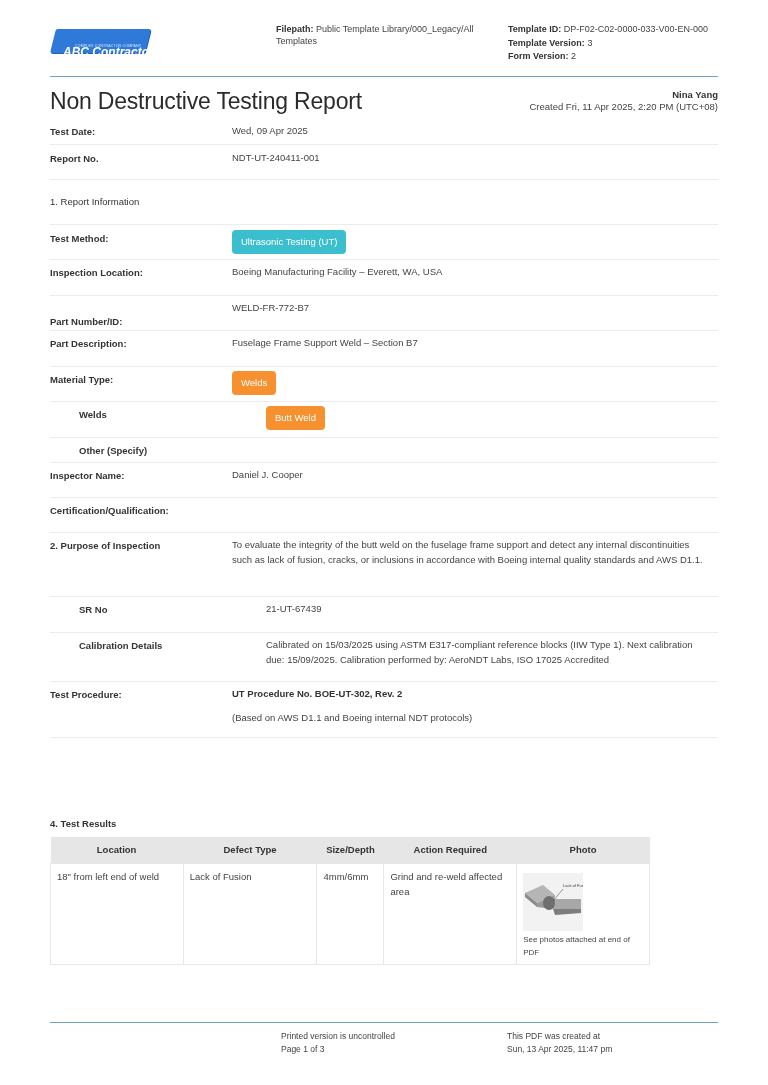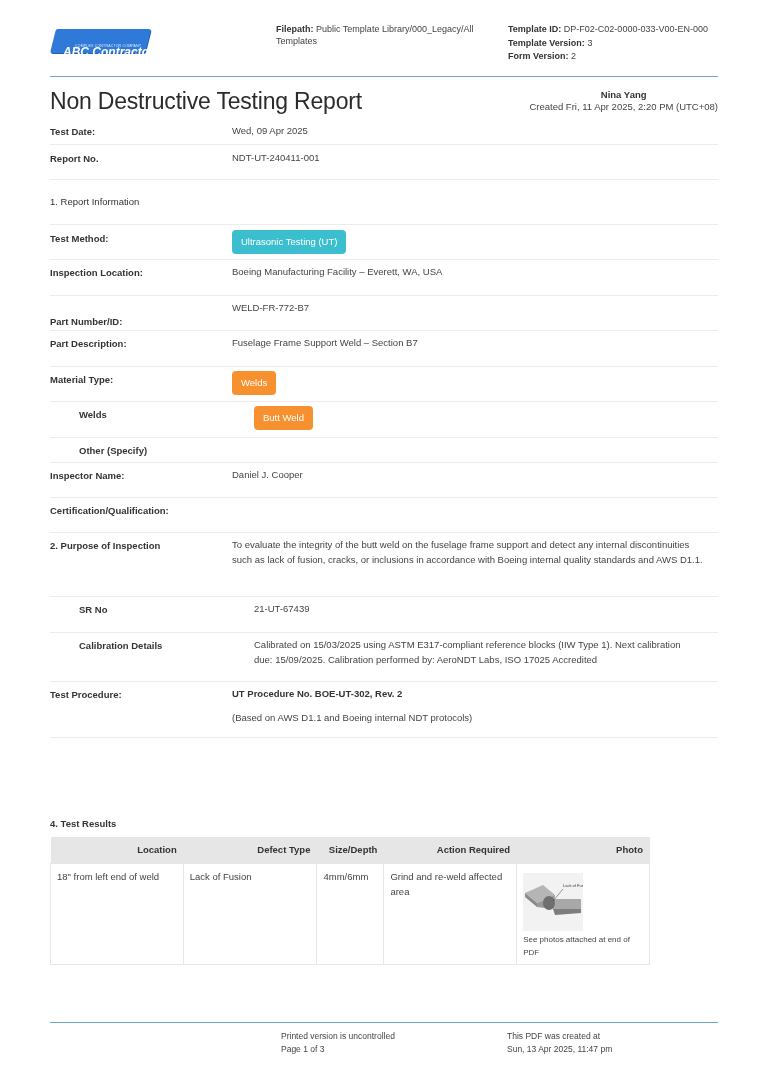--- a/index.html
+++ b/index.html
@@ -12,38 +12,38 @@
   .logo-title { position: absolute; left: 10px; top: 16px; font-size: 12px; font-weight: bold; font-style: italic; color: #fff; white-space: nowrap; }
   .logo-sub { position: absolute; left: 22px; top: 15px; font-size: 3.5px; color: #dde9fa; letter-spacing: 0.2px; white-space: nowrap; }
 
   .hdr-mid { position: absolute; left: 226px; top: 3px; width: 210px; font-size: 9px; line-height: 12px; color: #444; }
   .hdr-right { position: absolute; left: 458px; top: 3px; width: 230px; font-size: 9px; line-height: 13.5px; color: #444; }
   .hdr-b { font-weight: bold; color: #333; }
 
   .rule-top { position: absolute; top: 76px; left: 50px; width: 668px; height: 1px; background: #6aa3cf; }
 
   .title { position: absolute; left: 50px; top: 88px; font-size: 23px; color: #2b2b2b; font-weight: normal; letter-spacing: -0.2px; }
-  .author { position: absolute; right: 50px; top: 89px; text-align: center; font-size: 9.5px; line-height: 12px; color: #444; }
+  .author { position: absolute; right: 50px; top: 89px; text-align: right; font-size: 9.5px; line-height: 12px; color: #444; }
   .author .name { font-weight: bold; color: #333; }
 
   .rows { position: absolute; left: 50px; top: 118px; width: 668px; }
   .row { position: relative; border-bottom: 1px solid #ececec; font-size: 9.5px; }
   .row .lbl { position: absolute; left: 0; font-weight: bold; color: #333; }
   .row .lbl.indent { left: 29px; }
   .row .val { position: absolute; left: 182px; color: #444; line-height: 15px; }
-  .row .val.indent { left: 204px; }
+  .row .val.indent { left: 216px; }
   .section-plain { color: #444; font-weight: normal !important; }
 
   .badge { display: inline-block; color: #fff; font-size: 9.5px; padding: 6px 9px; border-radius: 4px; line-height: 12px; }
   .badge.teal { background: #3bbfcf; }
   .badge.orange { background: #f7912f; }
 
   .results-title { position: absolute; left: 50px; top: 818px; font-size: 9.5px; font-weight: bold; color: #333; }
   table { position: absolute; left: 50px; top: 837px; width: 600px; border-collapse: collapse; font-size: 9.5px; color: #444; }
-  th { background: #e6e6e6; text-align: right; font-weight: bold; color: #333; padding: 6px 6px; height: 26px; border-right: 1px solid #e6e6e6; }
+  th { background: #e6e6e6; text-align: center; font-weight: bold; color: #333; padding: 6px 6px; height: 26px; border-right: 1px solid #e6e6e6; }
   td { vertical-align: top; padding: 5px 6px; border: 1px solid #e6e6e6; line-height: 15px; height: 94px; }
   .photo-box { width: 60px; height: 58px; background: #f2f2f2; margin: 4px 0 2px 0; position: relative; }
   .photo-cap { font-size: 8px; line-height: 13px; }
 
   .rule-bottom { position: absolute; top: 1022px; left: 50px; width: 668px; height: 1px; background: #6aa3cf; }
   .footer-mid { position: absolute; left: 281px; top: 1030px; font-size: 8.5px; line-height: 12.5px; color: #444; }
   .footer-right { position: absolute; left: 507px; top: 1030px; font-size: 8.5px; line-height: 12.5px; color: #444; }
 </style>
 </head>
 <body>

